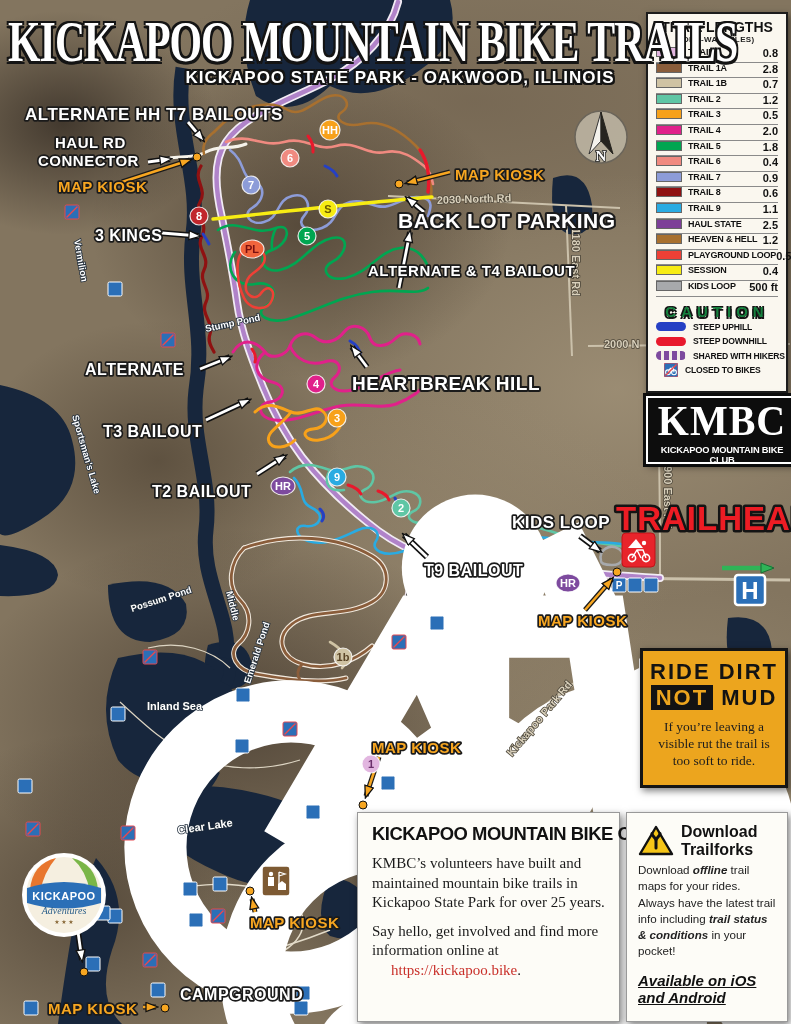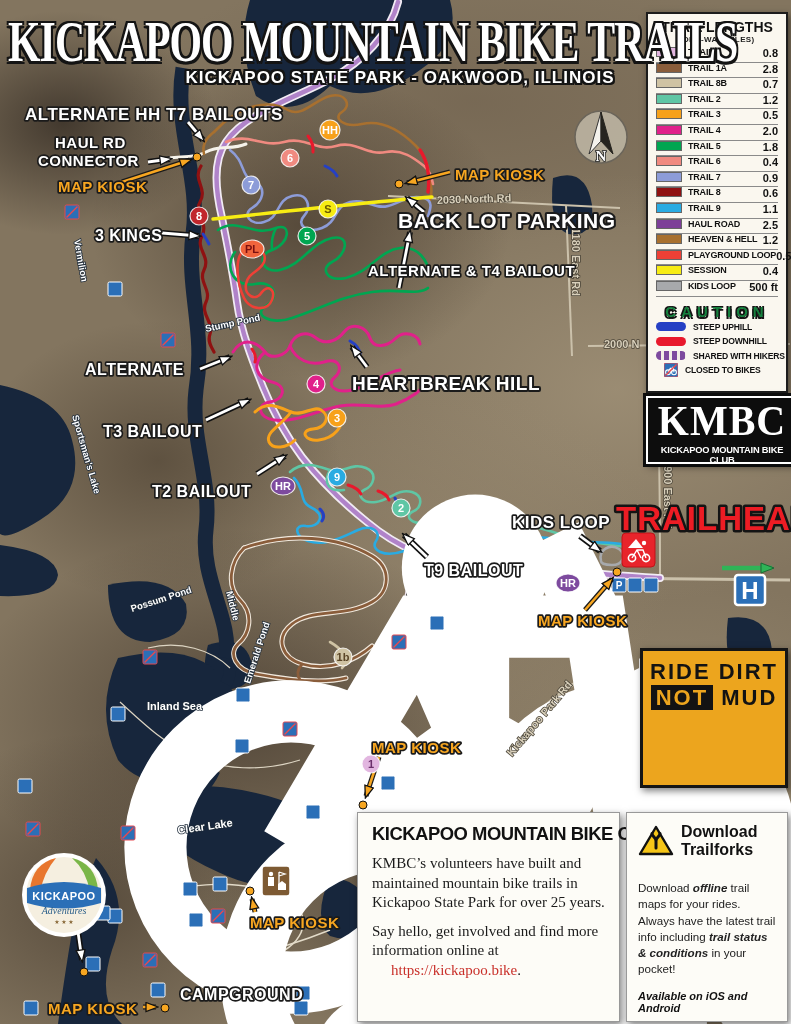--- a/index.html
+++ b/index.html
@@ -59,22 +59,22 @@
   
   .clubbox{left:357px;top:812px;width:263px;height:210px;background:#fdfcf7;border:1px solid #999;
     padding:10px 14px;box-sizing:border-box;z-index:6;}
   .club-h{font-size:19px;font-weight:bold;color:#111;letter-spacing:-0.5px;transform:scaleX(.97);transform-origin:left;white-space:nowrap;}
   .clubbox p{font-family:"Liberation Serif",serif;font-size:15px;line-height:1.3;color:#1b1b1b;margin:9px 0 0 0;}
   .clubbox a{color:#c9302a;text-decoration:none;margin-left:19px;}
   .tfbox{left:626px;top:812px;width:162px;height:210px;background:#fdfcf7;border:1px solid #999;
     padding:10px 11px;box-sizing:border-box;z-index:6;}
   .tf-head{display:flex;align-items:center;gap:7px;}
   .tf-title{font-size:16px;font-weight:bold;color:#111;line-height:1.1;}
-  .tf-body{font-size:11.6px;color:#222;line-height:1.4;margin-top:22px;}
-  .tf-note{font-size:11px;font-weight:bold;font-style:italic;color:#111;margin-top:12px;}
+  .tf-body{font-size:11.6px;color:#222;line-height:1.4;margin-top:4px;}
+  .tf-note{font-size:15px;font-weight:bold;font-style:italic;color:#111;margin-top:12px;text-decoration:underline;}
   
   .co{font:bold 15px "Liberation Sans",sans-serif;fill:#fff;stroke:#1b1b1b;stroke-width:3.4px;
      paint-order:stroke;stroke-linejoin:round;letter-spacing:.5px;}
   .co16{font-size:16px;} .co17{font-size:17px;} .co19{font-size:19px;stroke-width:4px;}
   .co21{font-size:21px;stroke-width:4.2px;}
   .co-o{fill:#f7a621;}
   .co-red{font:bold 33px "Liberation Sans",sans-serif;fill:#ed1c24;stroke:#141414;stroke-width:5px;
      paint-order:stroke;stroke-linejoin:round;letter-spacing:1px;}
   .wl{font:bold 9.5px "Liberation Sans",sans-serif;fill:#fff;stroke:#1f2c3a;stroke-width:1.6px;paint-order:stroke;}
   .wl11{font-size:11px;}
@@ -628,21 +628,21 @@
         <span class="lname">TRAIL 1</span>
         <span class="lval">0.8</span>
       </div>
   <div class="lrow">
         <span class="sw" style="background: rgb(138, 93, 59);"></span>
         <span class="lname">TRAIL 1A</span>
         <span class="lval">2.8</span>
       </div>
   <div class="lrow">
         <span class="sw" style="background: rgb(207, 195, 164);"></span>
-        <span class="lname">TRAIL 8B</span>
+        <span class="lname">TRAIL 1B</span>
         <span class="lval">0.7</span>
       </div>
   <div class="lrow">
         <span class="sw" style="background: rgb(95, 198, 165);"></span>
         <span class="lname">TRAIL 2</span>
         <span class="lval">1.2</span>
       </div>
   <div class="lrow">
         <span class="sw" style="background: rgb(247, 161, 26);"></span>
         <span class="lname">TRAIL 3</span>
@@ -673,21 +673,21 @@
         <span class="lname">TRAIL 8</span>
         <span class="lval">0.6</span>
       </div>
   <div class="lrow">
         <span class="sw" style="background: rgb(41, 171, 226);"></span>
         <span class="lname">TRAIL 9</span>
         <span class="lval">1.1</span>
       </div>
   <div class="lrow">
         <span class="sw" style="background: rgb(125, 63, 152);"></span>
-        <span class="lname">HAUL ROAD</span>
+        <span class="lname">HAUL STATE</span>
         <span class="lval">2.5</span>
       </div>
   <div class="lrow">
         <span class="sw" style="background: rgb(168, 112, 47);"></span>
         <span class="lname">HEAVEN &amp; HELL</span>
         <span class="lval">1.2</span>
       </div>
   <div class="lrow">
         <span class="sw" style="background: rgb(238, 64, 54);"></span>
         <span class="lname">PLAYGROUND LOOP</span>
@@ -731,20 +731,21 @@
   <div class="kmbc-abbr">KMBC</div>
   <div class="kmbc-full">KICKAPOO MOUNTAIN BIKE CLUB</div>
 </div>
 
 <div class="panel ridedirt">
   <div class="rd1">RIDE DIRT</div>
   <div class="rd2">
     <span class="not">NOT</span>
     <span>MUD</span>
   </div>
+  <div class="rd-body">If you’re leaving a visible rut the trail is too soft to ride.</div>
 </div>
 
 <div class="panel clubbox">
   <div class="club-h">KICKAPOO MOUNTAIN BIKE CLUB</div>
   <p>KMBC’s volunteers have built and maintained mountain bike trails in Kickapoo State Park for over 25 years.</p>
   <p><span>Say hello, get involved and find more information online at </span><a href="#">https://kickapoo.bike</a><span>.</span></p>
 </div>
 
 <div class="panel tfbox">
   <div class="tf-head">

